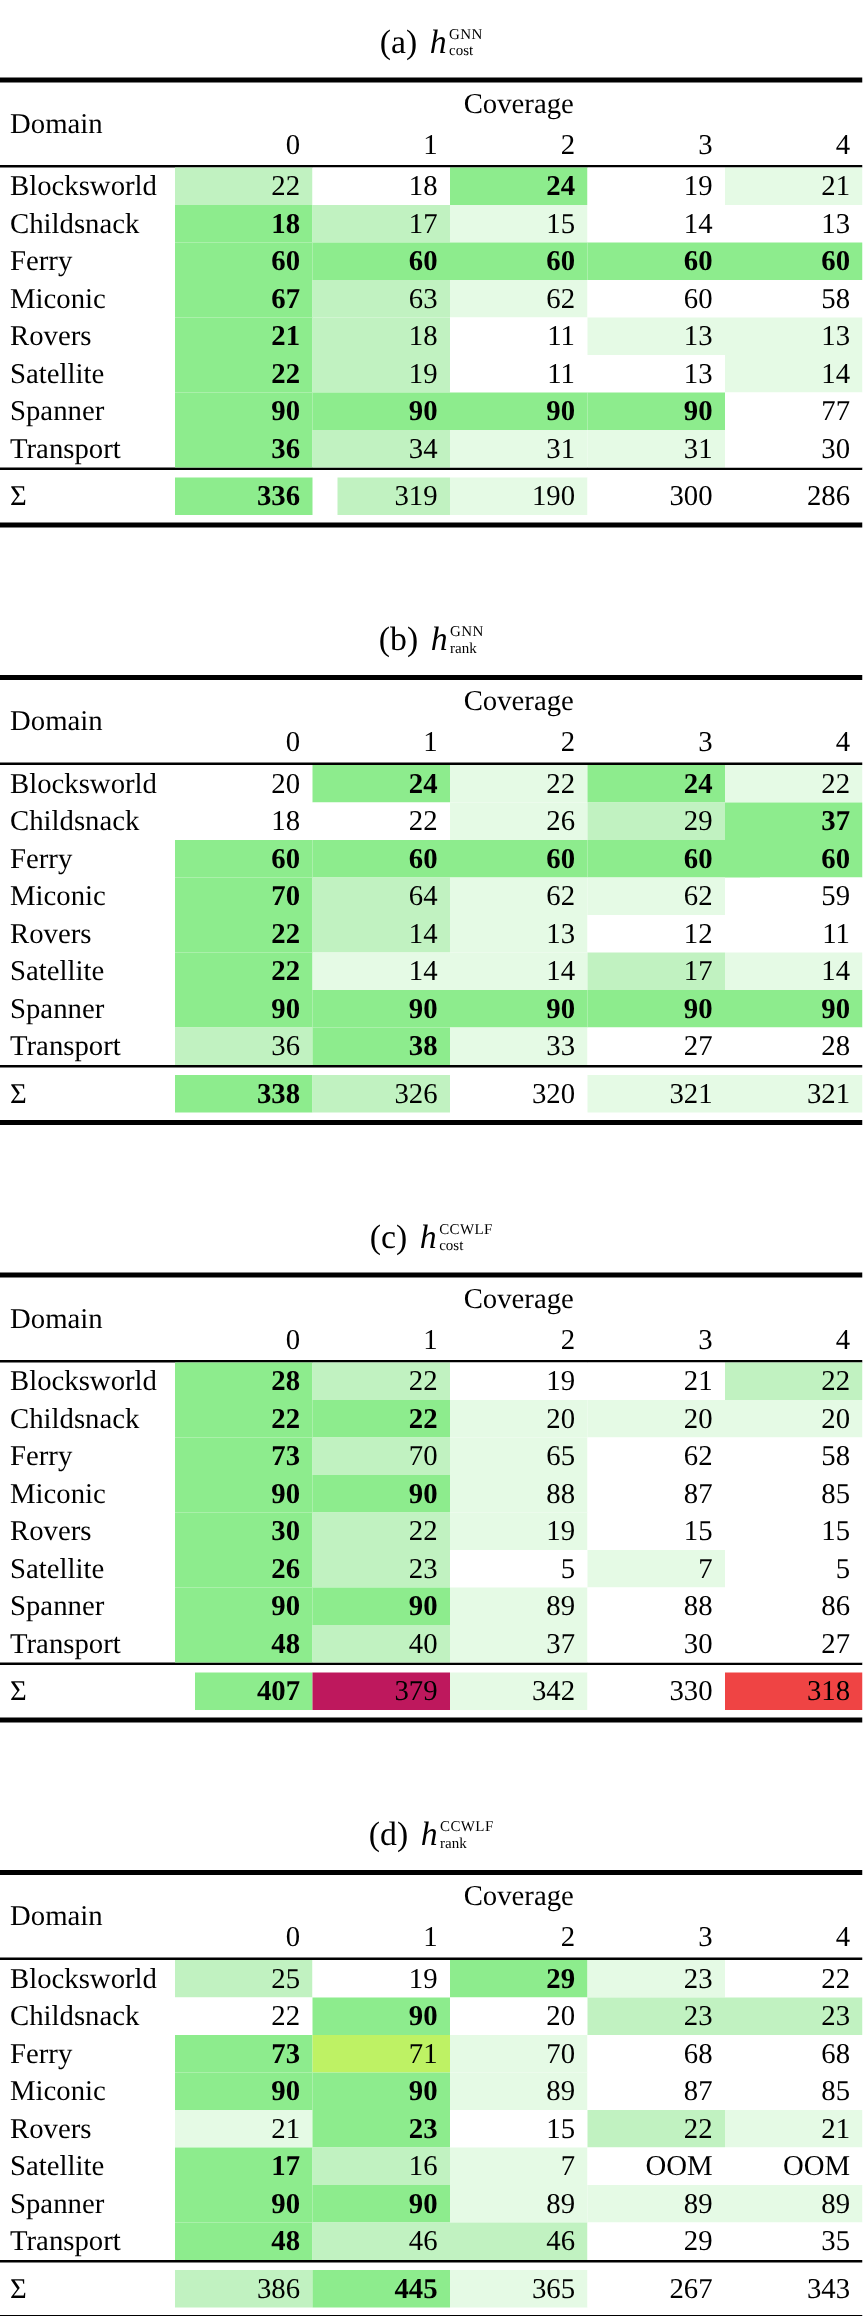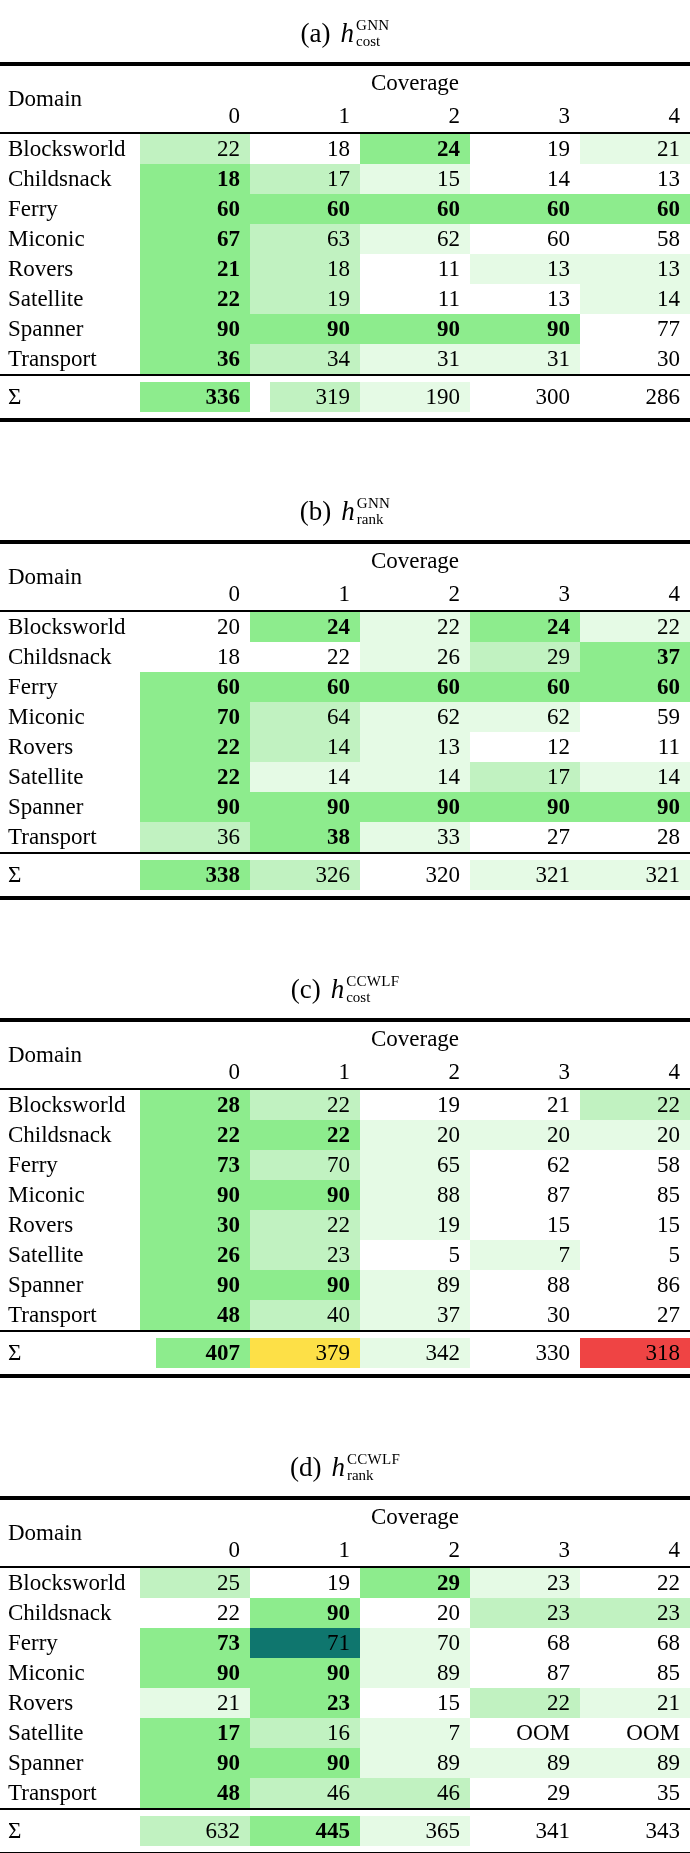--- a/index.html
+++ b/index.html
@@ -18,21 +18,21 @@
     align-items:center;
     justify-content:center;
     font-size:27px;
   }
   .title .tlabel { margin-right:10px; }
   .title .hsym { font-style:italic; }
   .supsub {
     display:inline-flex;
     flex-direction:column;
     align-items:flex-start;
-    font-size:15px;
+    font-size:12px;
     line-height:1.05;
     margin-left:2px;
     transform:translateY(1px);
   }
   .supsub .supline { letter-spacing:0.3px; }
 
   .rule-thick { height:4px; background:#000; }
   .rule-mid { height:2px; background:#000; }
 
   .thead { display:flex; height:66px; }
@@ -373,21 +373,21 @@
           <div class="cell" style="background: rgb(229, 250, 229);">37</div>
           <div class="cell" style="background: rgb(255, 255, 255);">30</div>
           <div class="cell" style="background: rgb(255, 255, 255);">27</div>
         </div>
       </div>
       <div class="rule-mid"></div>
       <div class="sumwrap">
         <div class="trow">
           <div class="domain">Σ</div>
           <div class="cell bold" style="background: rgb(141, 236, 141); margin-left: 16px;">407</div>
-          <div class="cell" style="background: #fde047;">379</div>
+          <div class="cell" style="background: #be185d;">379</div>
           <div class="cell" style="background: rgb(229, 250, 229);">342</div>
           <div class="cell" style="background: rgb(255, 255, 255);">330</div>
           <div class="cell" style="background: #ef4444;">318</div>
         </div>
       </div>
       <div class="rule-thick"></div>
     </section>
     <section class="block">
       <div class="title">
         <span class="tlabel">(d)</span>
@@ -425,21 +425,21 @@
           <div class="domain">Childsnack</div>
           <div class="cell" style="background: rgb(255, 255, 255);">22</div>
           <div class="cell bold" style="background: rgb(141, 236, 141);">90</div>
           <div class="cell" style="background: rgb(255, 255, 255);">20</div>
           <div class="cell" style="background: rgb(193, 242, 193);">23</div>
           <div class="cell" style="background: rgb(193, 242, 193);">23</div>
         </div>
         <div class="trow">
           <div class="domain">Ferry</div>
           <div class="cell bold" style="background: rgb(141, 236, 141);">73</div>
-          <div class="cell" style="background: #0f766e;">71</div>
+          <div class="cell" style="background: #bef264;">71</div>
           <div class="cell" style="background: rgb(229, 250, 229);">70</div>
           <div class="cell" style="background: rgb(255, 255, 255);">68</div>
           <div class="cell" style="background: rgb(255, 255, 255);">68</div>
         </div>
         <div class="trow">
           <div class="domain">Miconic</div>
           <div class="cell bold" style="background: rgb(141, 236, 141);">90</div>
           <div class="cell bold" style="background: rgb(141, 236, 141);">90</div>
           <div class="cell" style="background: rgb(229, 250, 229);">89</div>
           <div class="cell" style="background: rgb(255, 255, 255);">87</div>
@@ -475,22 +475,22 @@
           <div class="cell" style="background: rgb(193, 242, 193);">46</div>
           <div class="cell" style="background: rgb(193, 242, 193);">46</div>
           <div class="cell" style="background: rgb(255, 255, 255);">29</div>
           <div class="cell" style="background: rgb(255, 255, 255);">35</div>
         </div>
       </div>
       <div class="rule-mid"></div>
       <div class="sumwrap">
         <div class="trow">
           <div class="domain">Σ</div>
-          <div class="cell" style="background: rgb(193, 242, 193);">632</div>
+          <div class="cell" style="background: rgb(193, 242, 193);">386</div>
           <div class="cell bold" style="background: rgb(141, 236, 141);">445</div>
           <div class="cell" style="background: rgb(229, 250, 229);">365</div>
-          <div class="cell" style="background: rgb(255, 255, 255);">341</div>
+          <div class="cell" style="background: rgb(255, 255, 255);">267</div>
           <div class="cell" style="background: rgb(255, 255, 255);">343</div>
         </div>
       </div>
       <div class="rule-thick"></div>
     </section>
   </main>
 
 </body></html>

